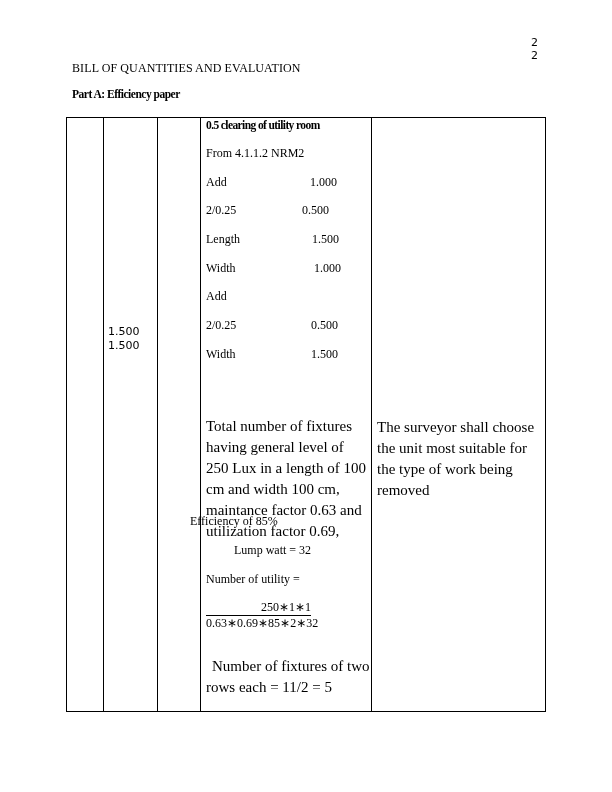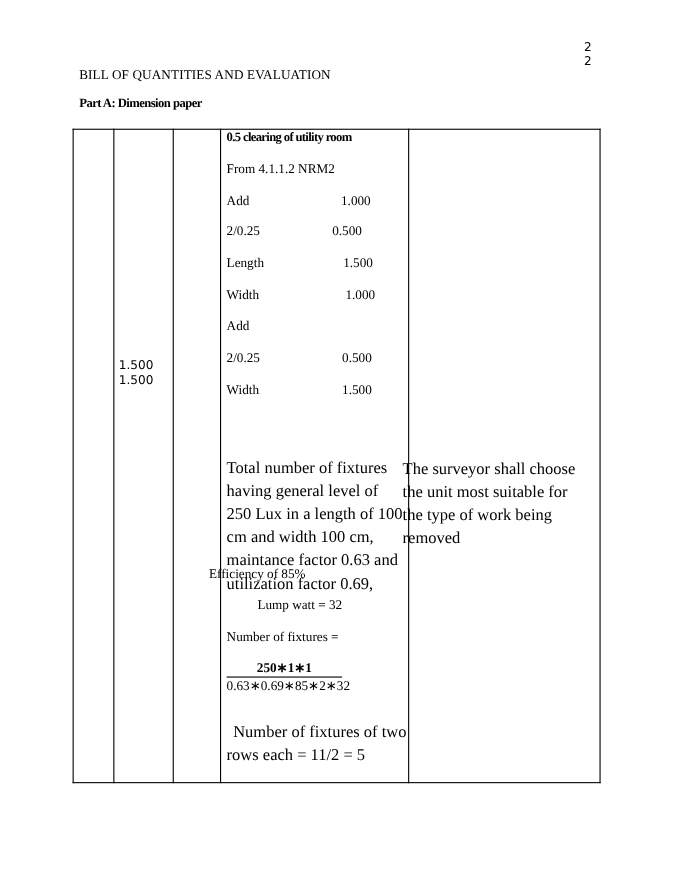--- a/index.html
+++ b/index.html
@@ -15,21 +15,21 @@
     .para { position: absolute; font-size: 15px; line-height: 21px; margin-top: 17px; }
     .frac-line { position: absolute; left: 206px; top: 615px; width: 105px; height: 1px; background: #000; }
   </style>
 </head>
 <body>
 
 <div class="pn" style="top:36px;">2</div>
 <div class="pn" style="top:49px;">2</div>
 
 <div class="title">BILL OF QUANTITIES AND EVALUATION</div>
-<div class="part">Part A:  Dimension paper</div>
+<div class="part">Part A:  Efficiency paper</div>
 
 <div>
   <div class="hline" style="top:117px;"></div>
   <div class="hline" style="top:711px;"></div>
   <div class="vline" style="left:66px;"></div>
   <div class="vline" style="left:103px;"></div>
   <div class="vline" style="left:157px;"></div>
   <div class="vline" style="left:200px;"></div>
   <div class="vline" style="left:371px;"></div>
   <div class="vline" style="left:545px;"></div>
@@ -57,22 +57,22 @@
   <div class="t" style="left:206px; top:318px;">2/0.25</div>
   <div class="t" style="left:311px; top:318px;">0.500</div>
 
   <div class="t" style="left:206px; top:347px;">Width</div>
   <div class="t" style="left:311px; top:347px;">1.500</div>
 
   <div class="para" style="left:206px; top:399px; width:162px;">Total number of fixtures having general level of 250 Lux in a length of 100 cm and width 100 cm, maintance factor 0.63 and utilization factor 0.69,</div>
 
   <div class="t" style="left:190px; top:514px;">Efficiency of 85%</div>
   <div class="t" style="left:206px; top:543px;margin-left:28px;">Lump watt = 32</div>
-  <div class="t" style="left:206px; top:572px;">Number of fixtures =</div>
+  <div class="t" style="left:206px; top:572px;">Number of utility =</div>
 
-  <div class="t" style="left:206px; top:600px; width:105px; text-align:center;font-weight:bold;">250∗1∗1</div>
+  <div class="t" style="left:206px; top:600px; width:105px; text-align:right;">250∗1∗1</div>
   <div class="frac-line"></div>
   <div class="t" style="left:206px; top:616px; width:105px; text-align:center;">0.63∗0.69∗85∗2∗32</div>
 
   <div class="para" style="left:206px; top:639px; width:164px; text-indent:6px;">Number of fixtures of two rows each = 11/2 = 5</div>
 
-  <div class="para" style="left:366px; top:400px; width:165px;">The surveyor shall choose the unit most suitable for the type of work being removed</div>
+  <div class="para" style="left:377px; top:400px; width:165px;">The surveyor shall choose the unit most suitable for the type of work being removed</div>
 </div>
 
 </body></html>

